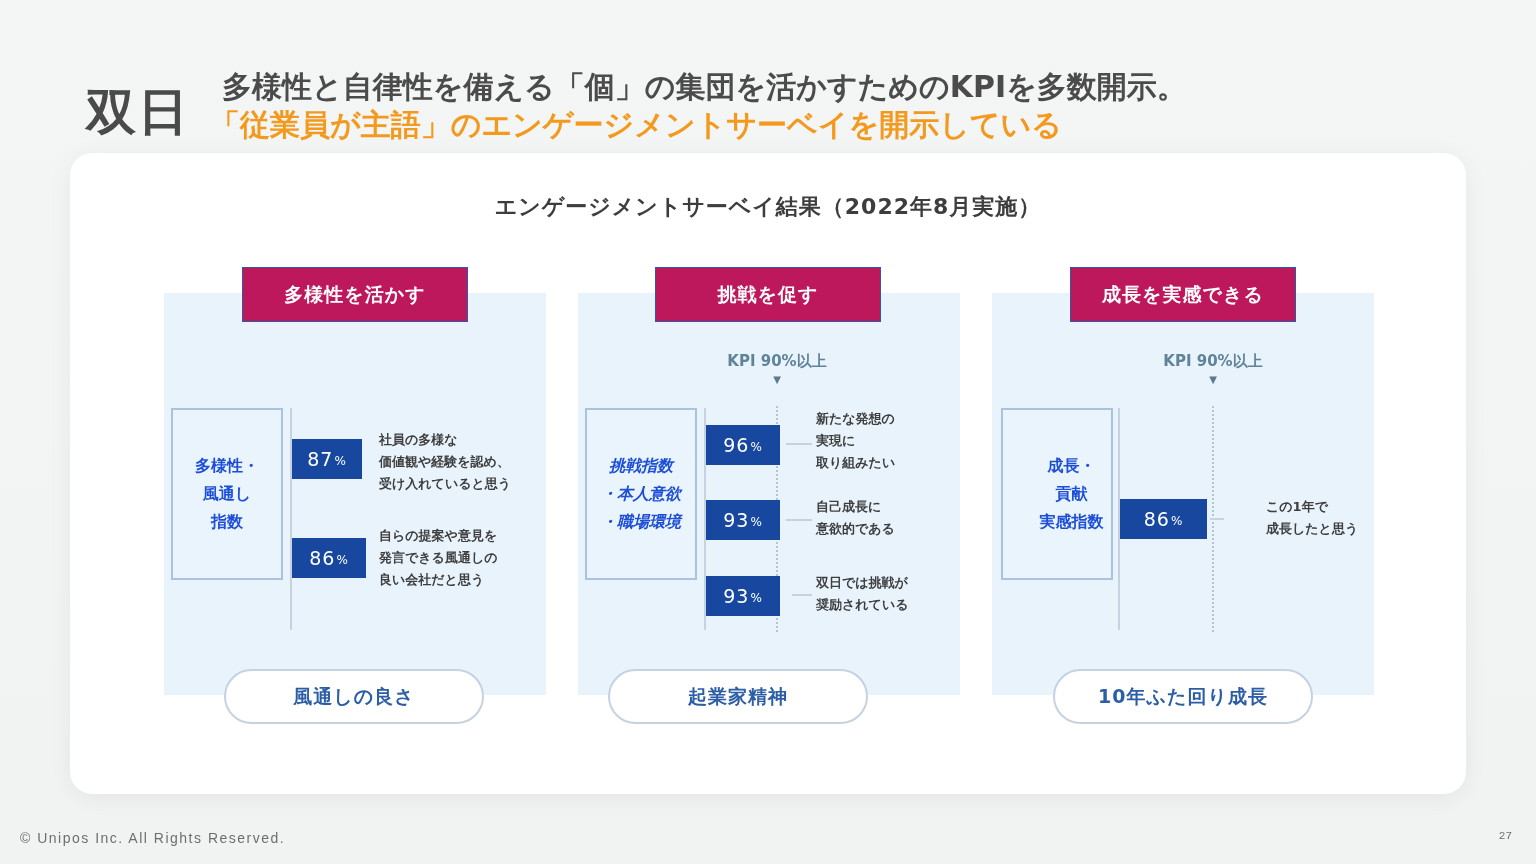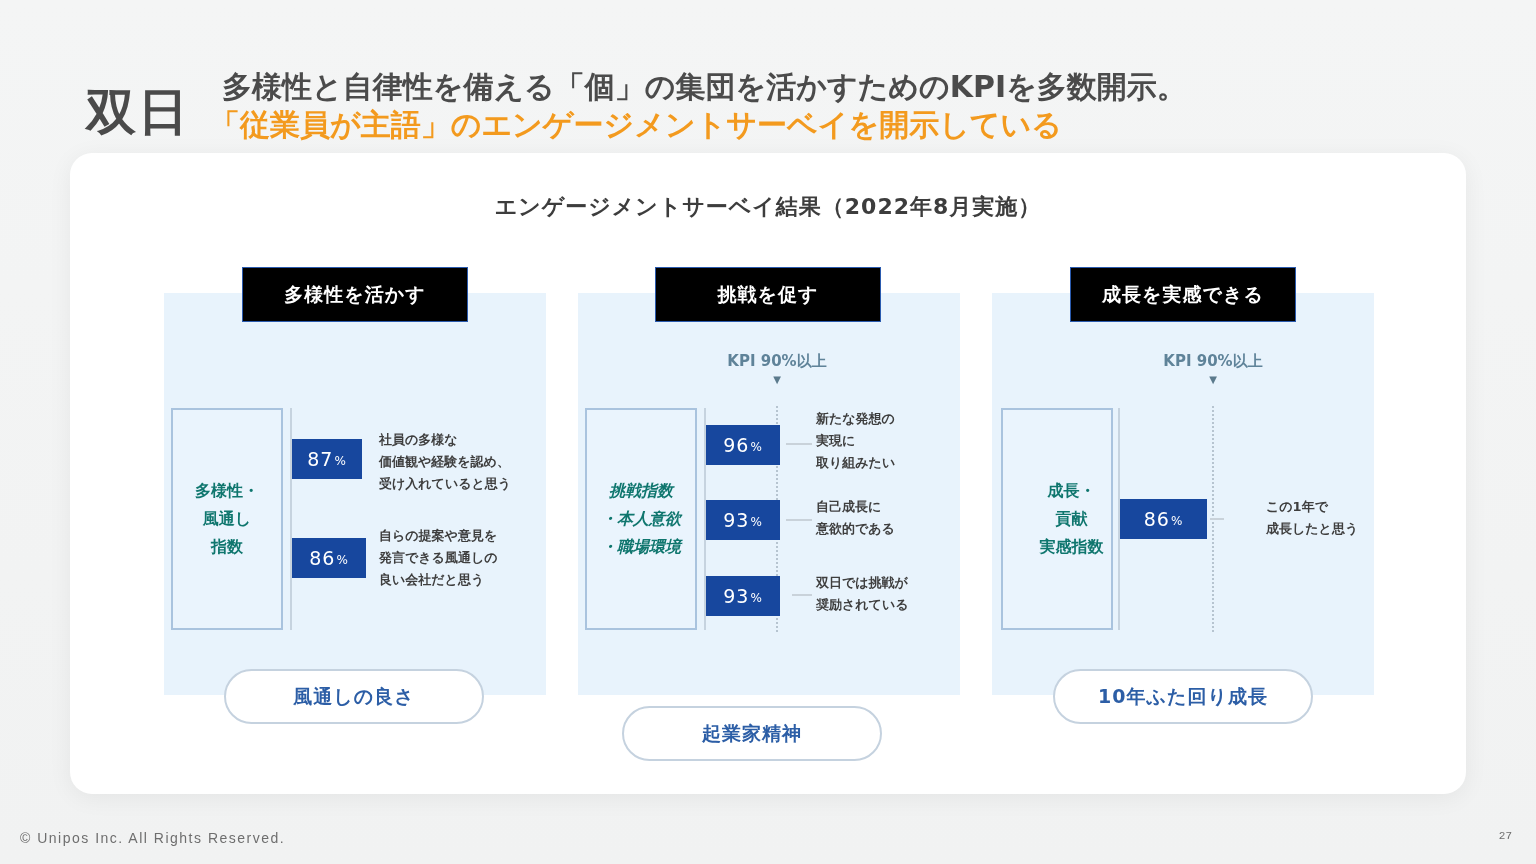--- a/index.html
+++ b/index.html
@@ -25,29 +25,29 @@
     box-shadow: 0 4px 24px rgba(0,0,0,0.06);
   }
   .card-title {
     position: absolute; left: 0; right: 0; top: 192px; text-align: center;
     font-size: 22px; font-weight: bold; color: #3d3d3d; letter-spacing: 1px;
   }
 
   .panel { position: absolute; top: 293px; width: 382px; height: 402px; background: #e8f3fc; }
   .panel-tab {
     position: absolute; top: 267px; width: 226px; height: 55px;
-    background: #000000; color: #fff; font-size: 19px; font-weight: bold;
+    background: #be185d; color: #fff; font-size: 19px; font-weight: bold;
     display: flex; align-items: center; justify-content: center; letter-spacing: 1px;
     box-shadow: 0 0 0 1px #2a5aae inset;
   }
   .index-box {
-    position: absolute; top: 408px; width: 112px; height: 222px;
+    position: absolute; top: 408px; width: 112px; height: 172px;
     border: 2px solid #a9c3de; background: #eaf4fd;
     display: flex; align-items: center; justify-content: center; text-align: center;
-    color: #0f766e; font-size: 16px; font-weight: bold; line-height: 28px; white-space: pre-line;
+    color: #1d4ed8; font-size: 16px; font-weight: bold; line-height: 28px; white-space: pre-line;
   }
   .vline { position: absolute; top: 408px; width: 2px; height: 222px; background: #c6d3df; }
   .dotted { position: absolute; width: 0; border-left: 2px dotted #b6c4d0; }
   .bar {
     position: absolute; height: 40px; background: #17479e; color: #fff;
     display: flex; align-items: center; justify-content: center;
     font-size: 19px; font-weight: normal; letter-spacing: 1px;
   }
   .bar .pct { font-size: 12px; margin-left: 1px; margin-top: 4px; }
   .connector { position: absolute; height: 2px; background: #c9d2da; }
@@ -136,21 +136,21 @@
 <div class="connector" style="left:786px; top:519px; width:26px;"></div>
 <div class="desc" style="left:816px; top:496px;">自己成長に
 意欲的である</div>
 <div class="bar" style="left:706px; top:576px; width:74px;">
   <span>93</span>
     <span class="pct">%</span>
 </div>
 <div class="connector" style="left:792px; top:594px; width:20px;"></div>
 <div class="desc" style="left:816px; top:572px;">双日では挑戦が
 奨励されている</div>
-<div class="pill" style="left:622px;margin-top:37px;">起業家精神</div>
+<div class="pill" style="left:608px;">起業家精神</div>
 
 <div class="panel" style="left:992px;"></div>
 <div class="panel-tab" style="left:1070px;">成長を実感できる</div>
 <div class="kpi" style="left:1133px;">
   <span>KPI 90%以上</span>
   <span class="kpi-arrow">▼</span>
 </div>
 <div class="index-box" style="left:1001px;padding-left:29px;">成長・
 貢献
 実感指数</div>

